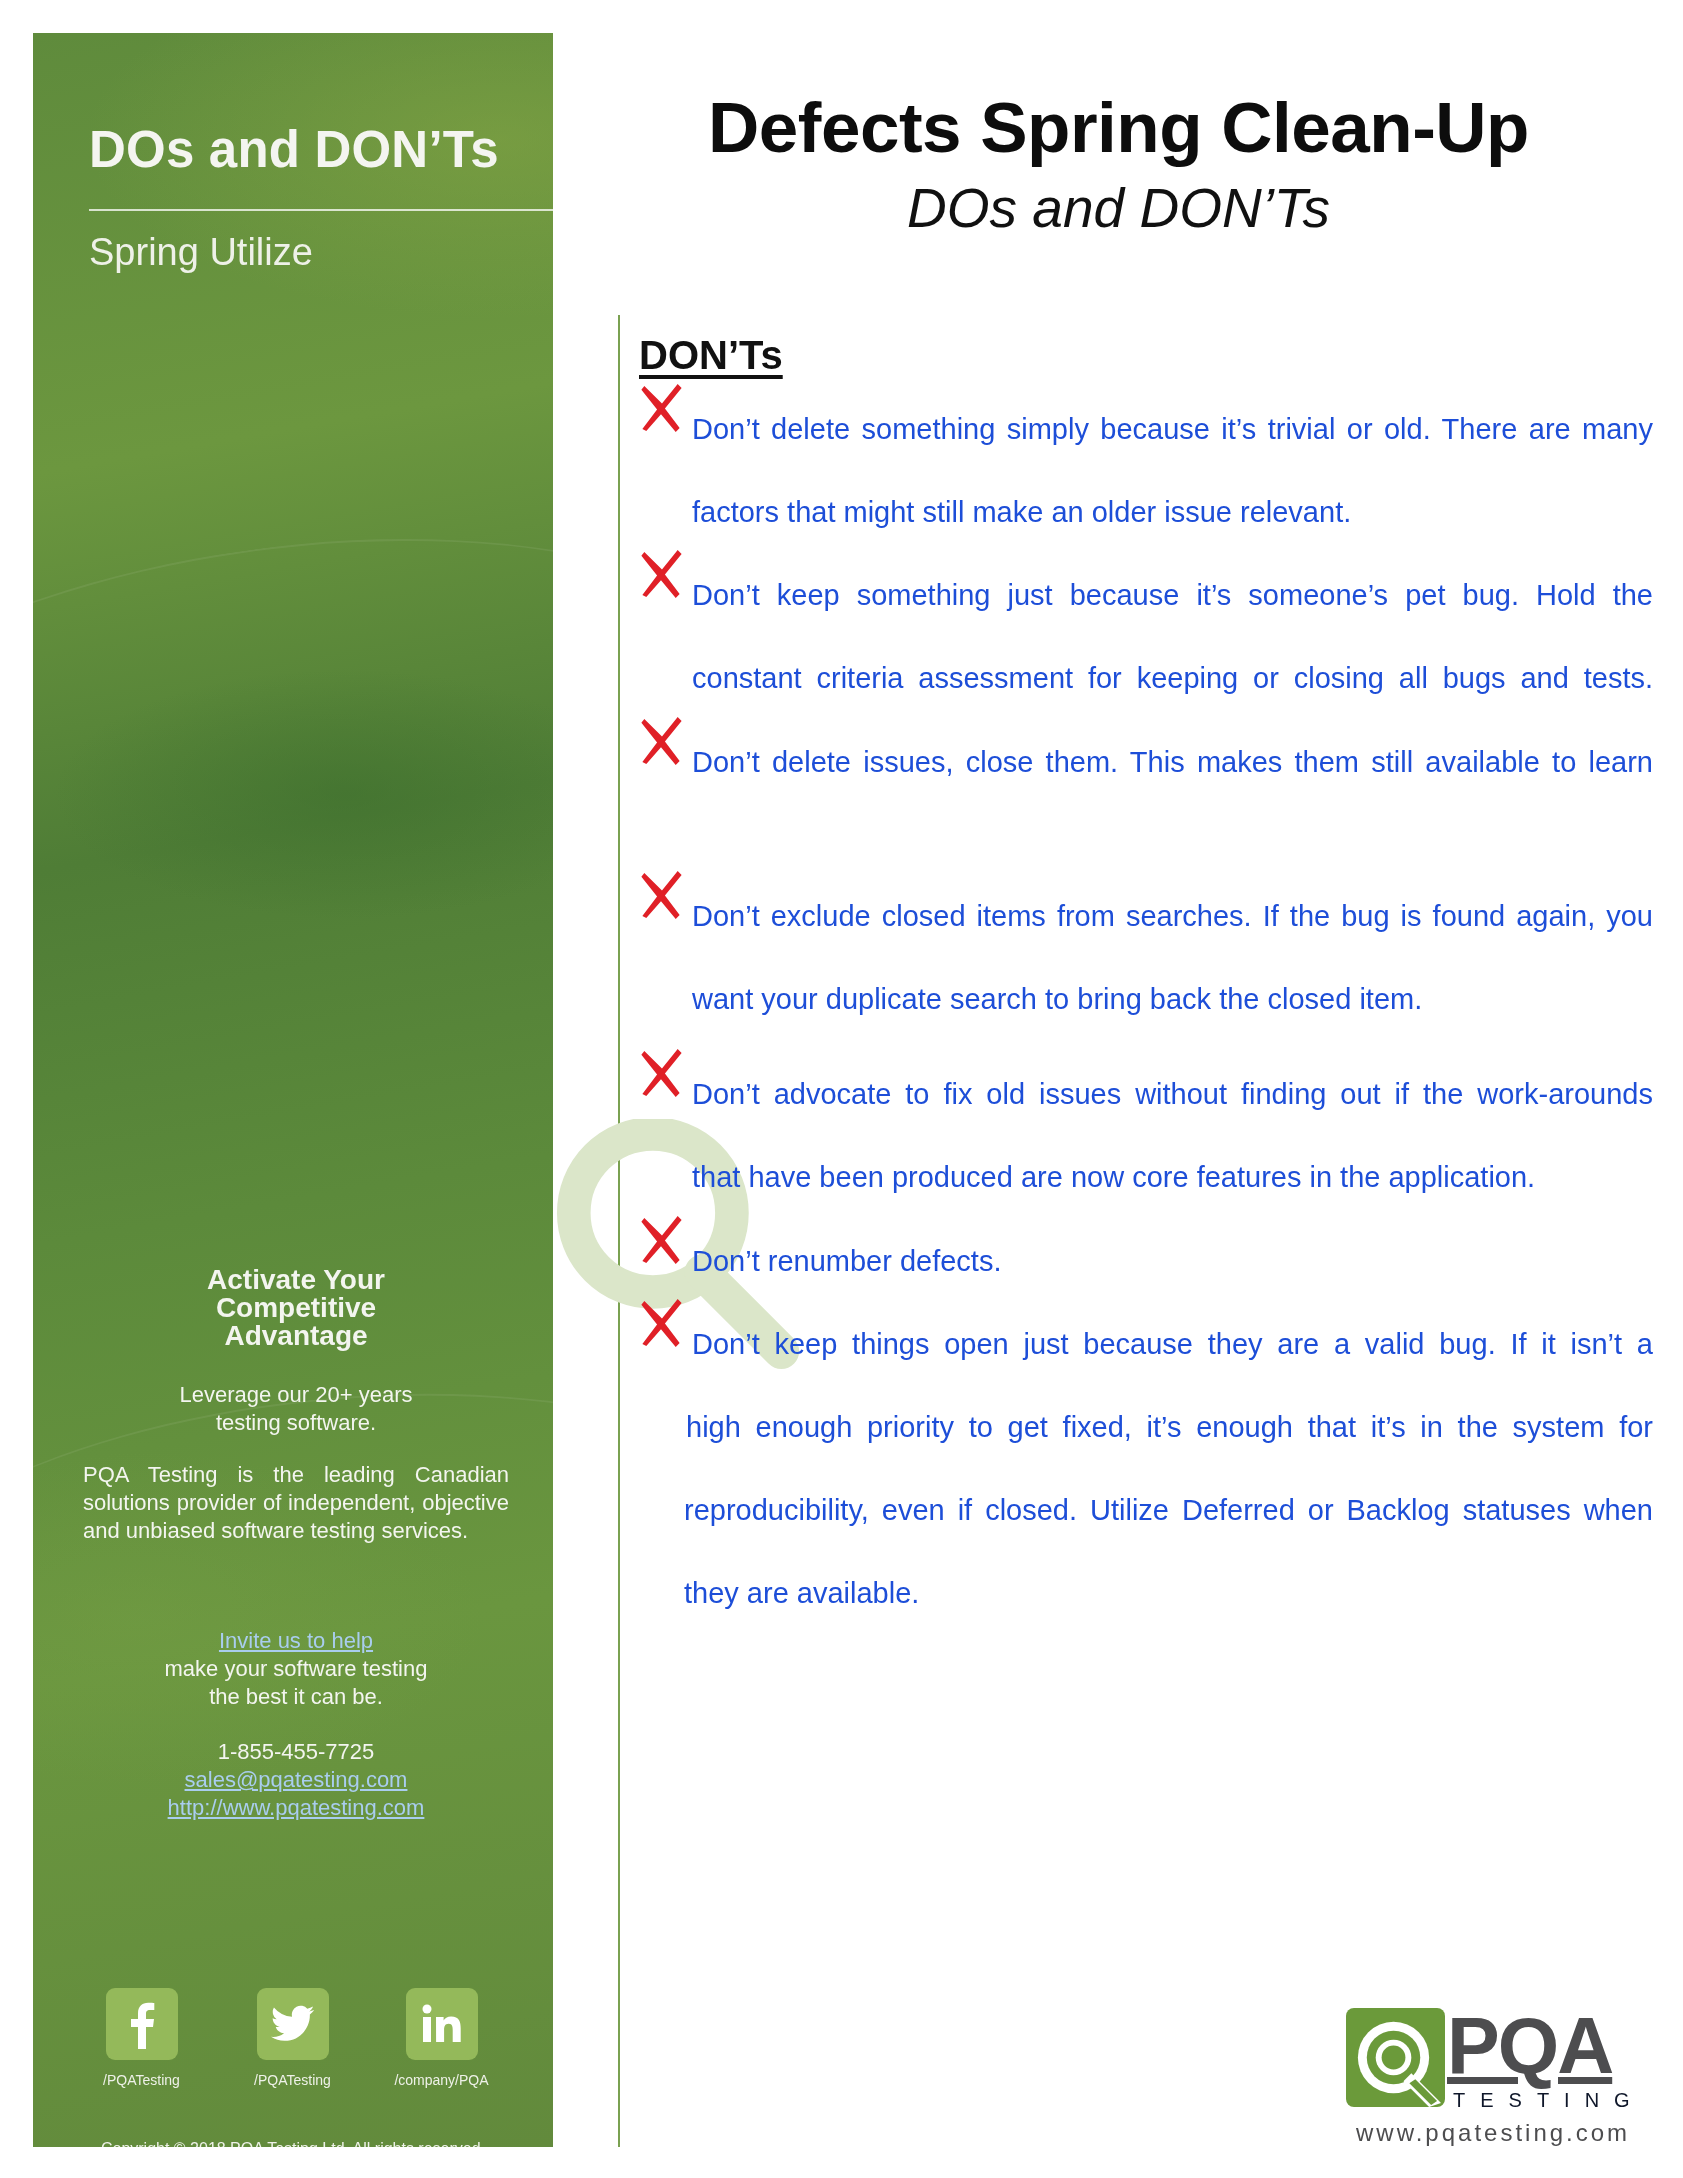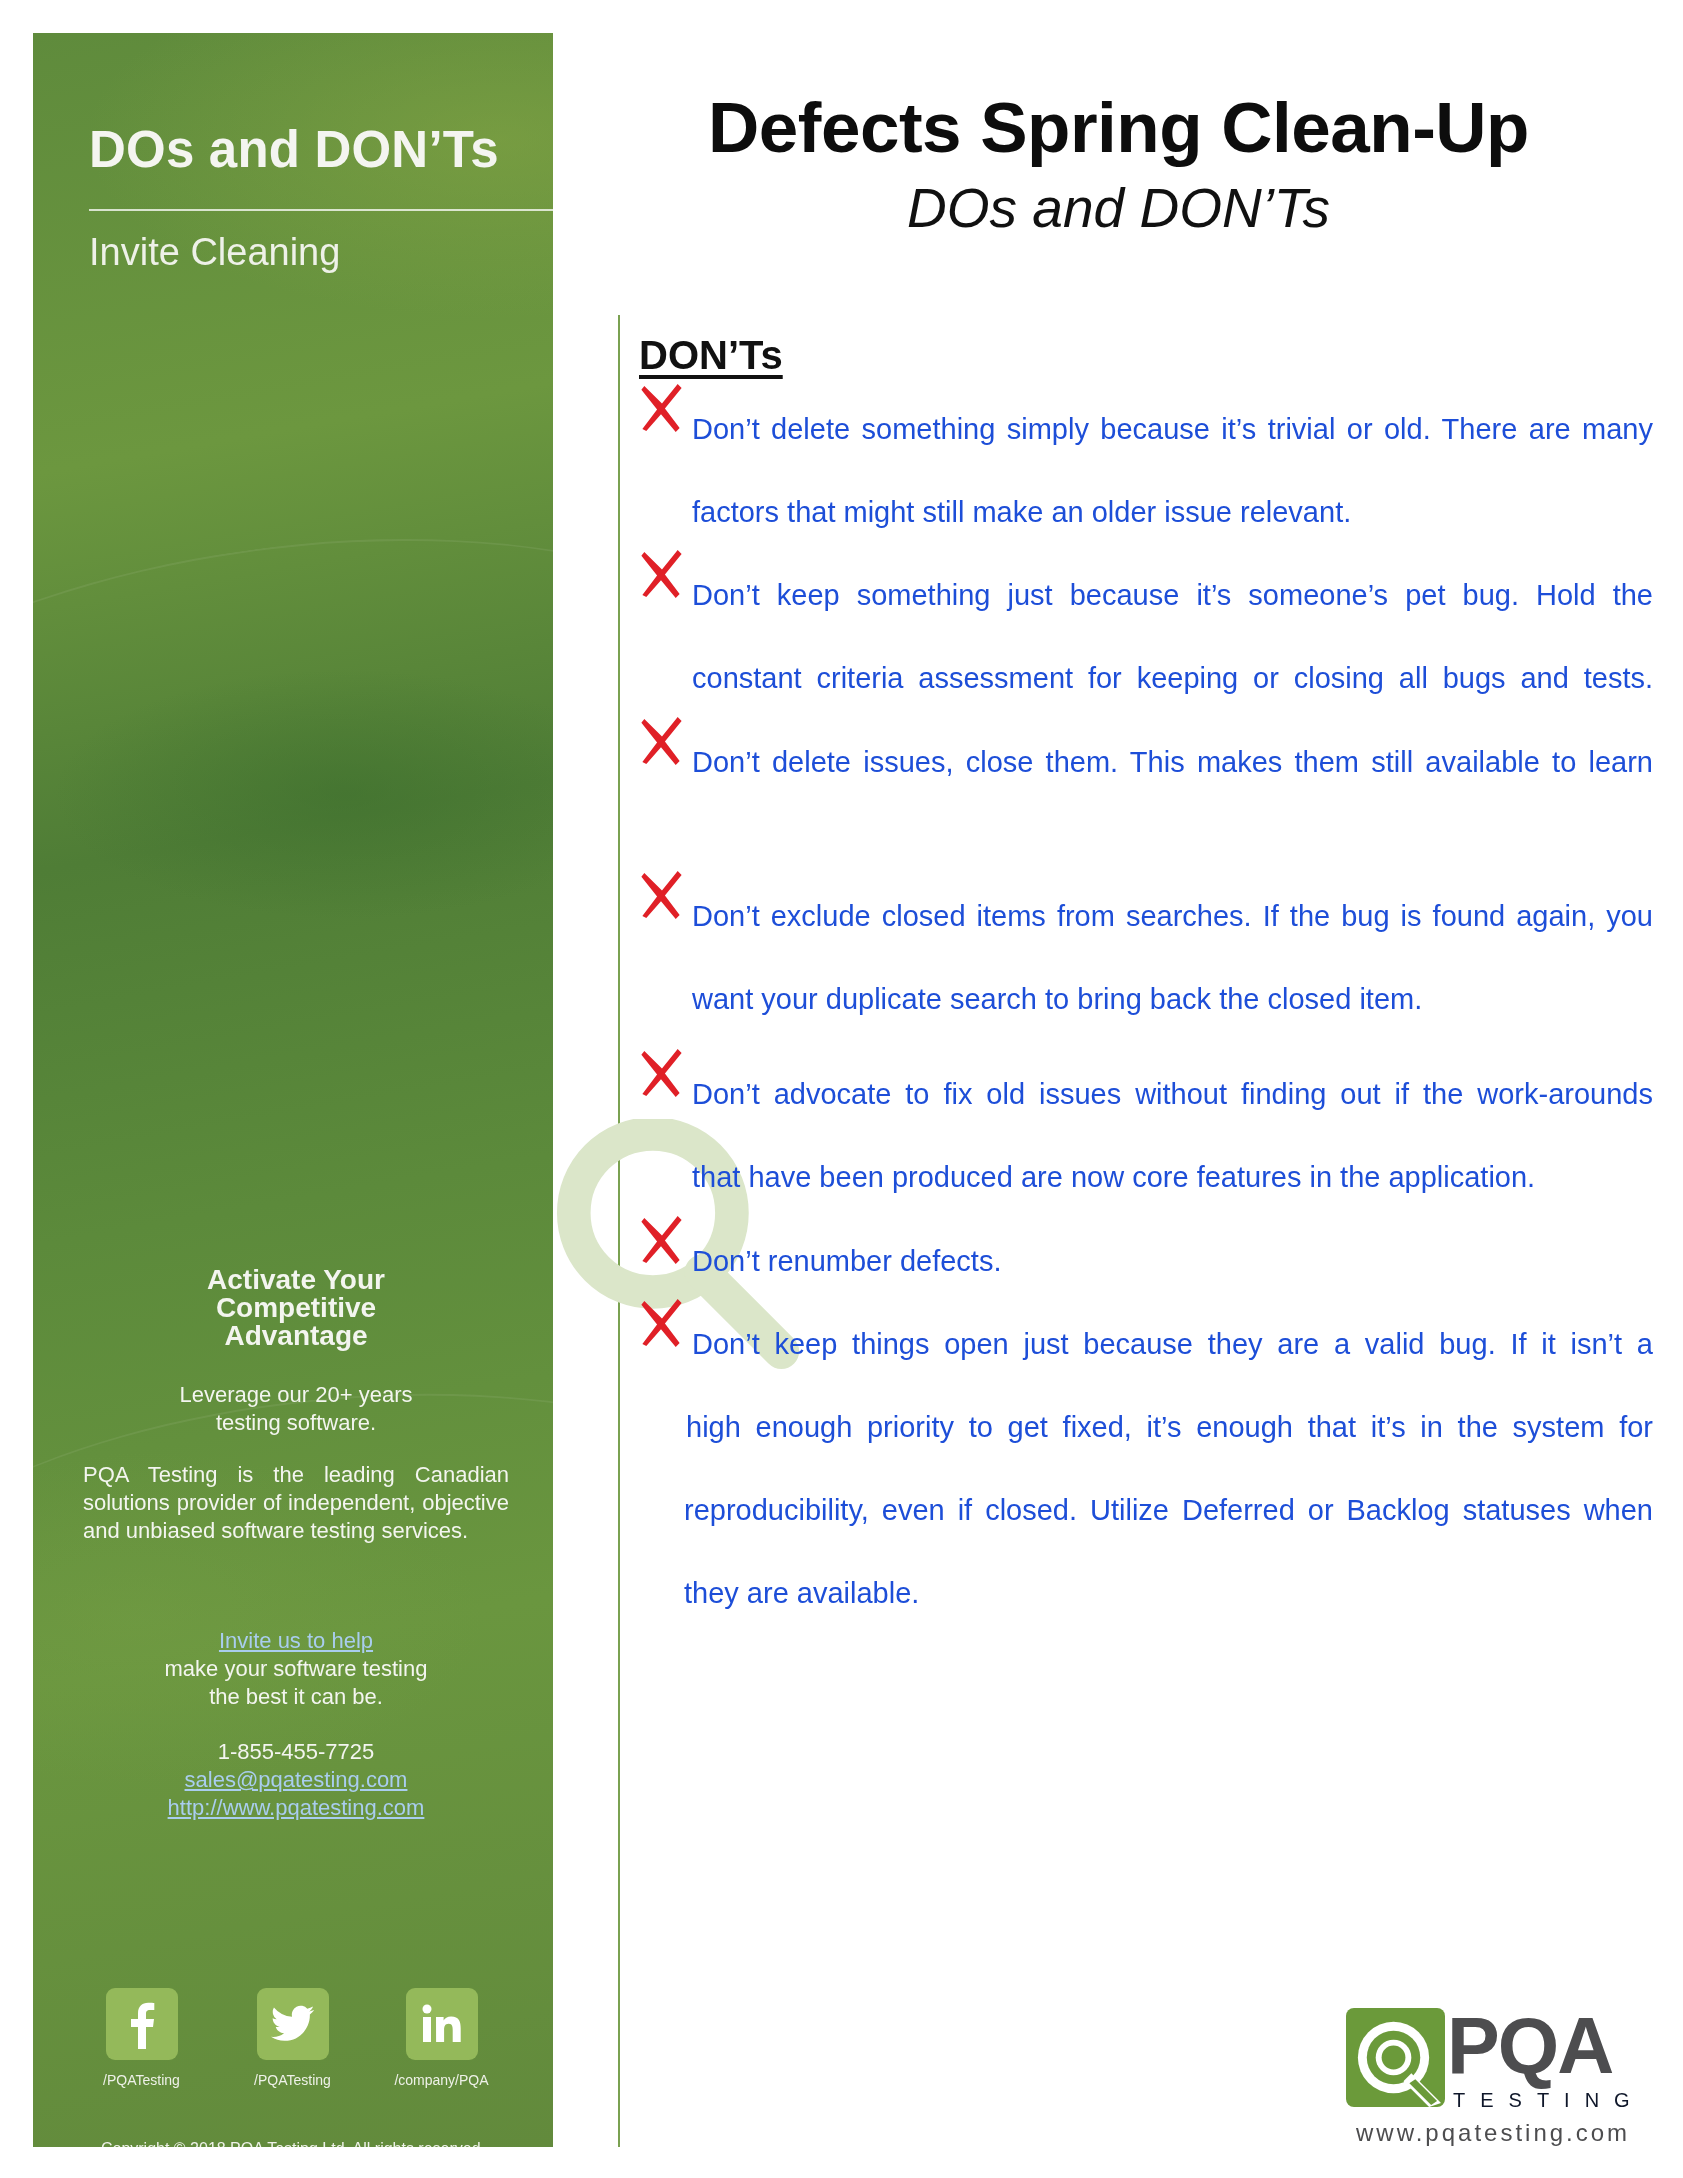--- a/index.html
+++ b/index.html
@@ -66,34 +66,34 @@
   .item { position: absolute; left: 638px; width: 1015px; }
   .item .x { position: absolute; left: 0; top: -6px; width: 46px; height: 51px; }
   .item .line {
     font-size: 29px; line-height: 83px; white-space: nowrap; color: #1d4ed8;
   }
   .item .text { padding-left: 54px; }
   .item .text.justify { text-align: justify; text-align-last: justify; }
 
   
   .logo { position: absolute; left: 1346px; top: 2008px; width: 307px; height: 149px; }
-  .logo .word { position: absolute; left: 101px; top: -8px; font-size: 79px; font-weight: bold; color: #4d4d4f; letter-spacing: -2px; }
+  .logo .word { position: absolute; left: 101px; top: -8px; font-size: 79px; font-weight: bold; color: #4d4d4f; letter-spacing: -2px; text-decoration: underline; }
   .logo .testing { position: absolute; left: 107px; top: 81px; font-size: 20px; color: #0f172a; letter-spacing: 15px; }
   .logo .url { position: absolute; left: 10px; top: 111px; font-size: 24px; color: #4d4d4f; letter-spacing: 3px; }
 </style>
 </head>
 <body>
 
 <aside class="sidebar">
   <div class="swoosh" style="left:-297px;top:515px;width:1089px;height:495px;transform:rotate(-8deg);"></div>
   <div class="swoosh" style="left:-198px;top:1366px;width:990px;height:416px;transform:rotate(-6deg);"></div>
 
   <div class="sb-title">DOs and DON’Ts</div>
   <div class="sb-rule"></div>
-  <div class="sb-subtitle">Invite Cleaning</div>
+  <div class="sb-subtitle">Spring Utilize</div>
 
   <div class="sb-cta cta-heading">
     <div>Activate Your</div>
     <div>Competitive</div>
     <div>Advantage</div>
   </div>
 
   <div class="sb-cta cta-lever">
     <div>Leverage our 20+ years</div>
     <div>testing software.</div>

